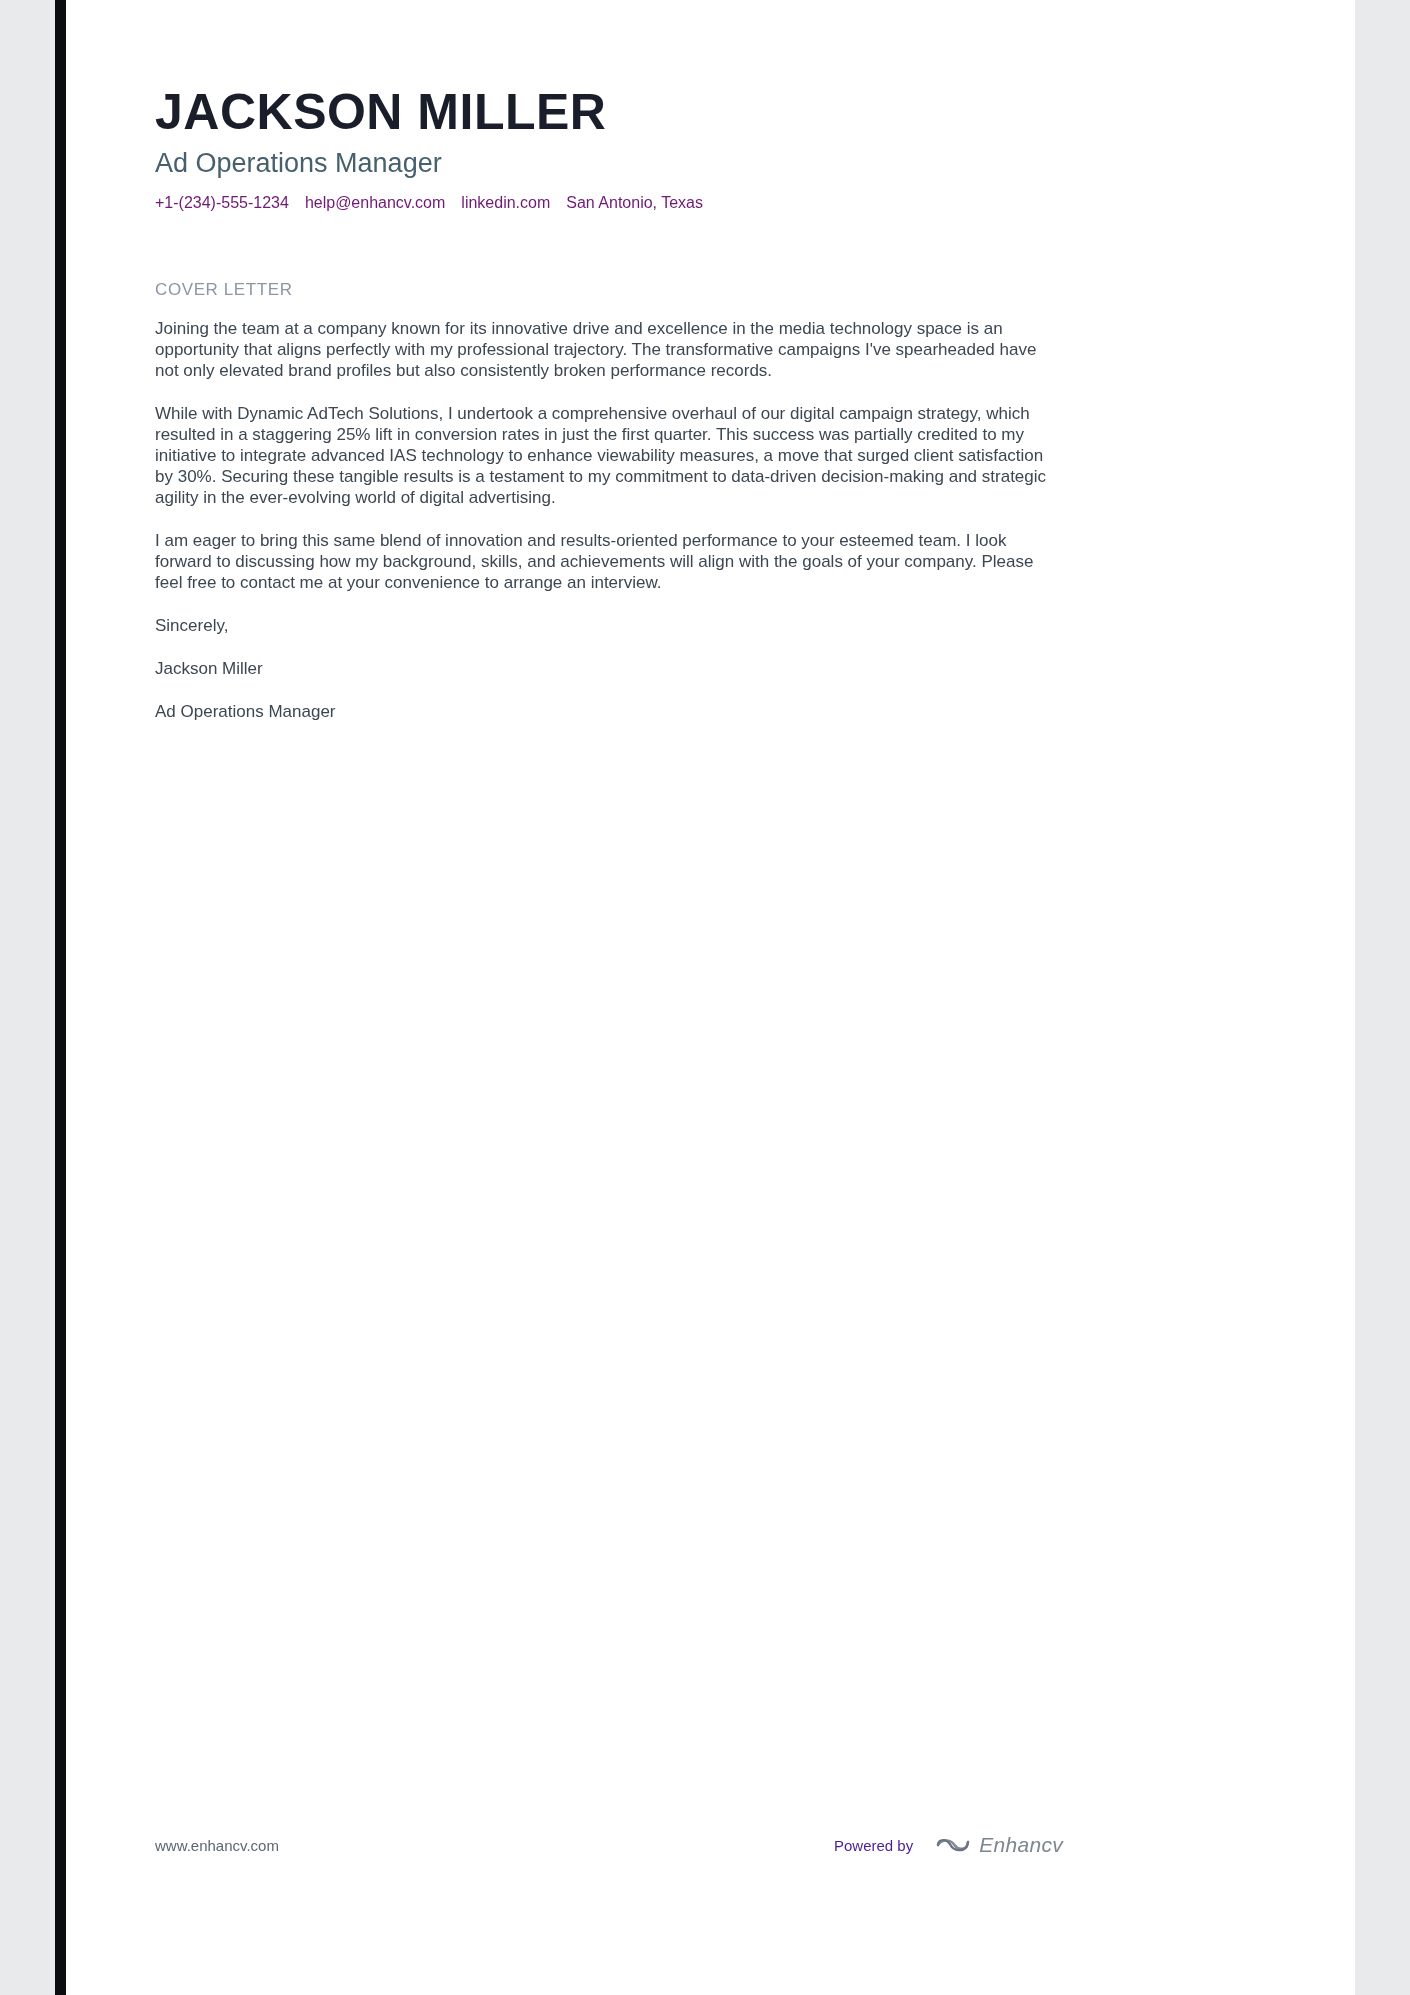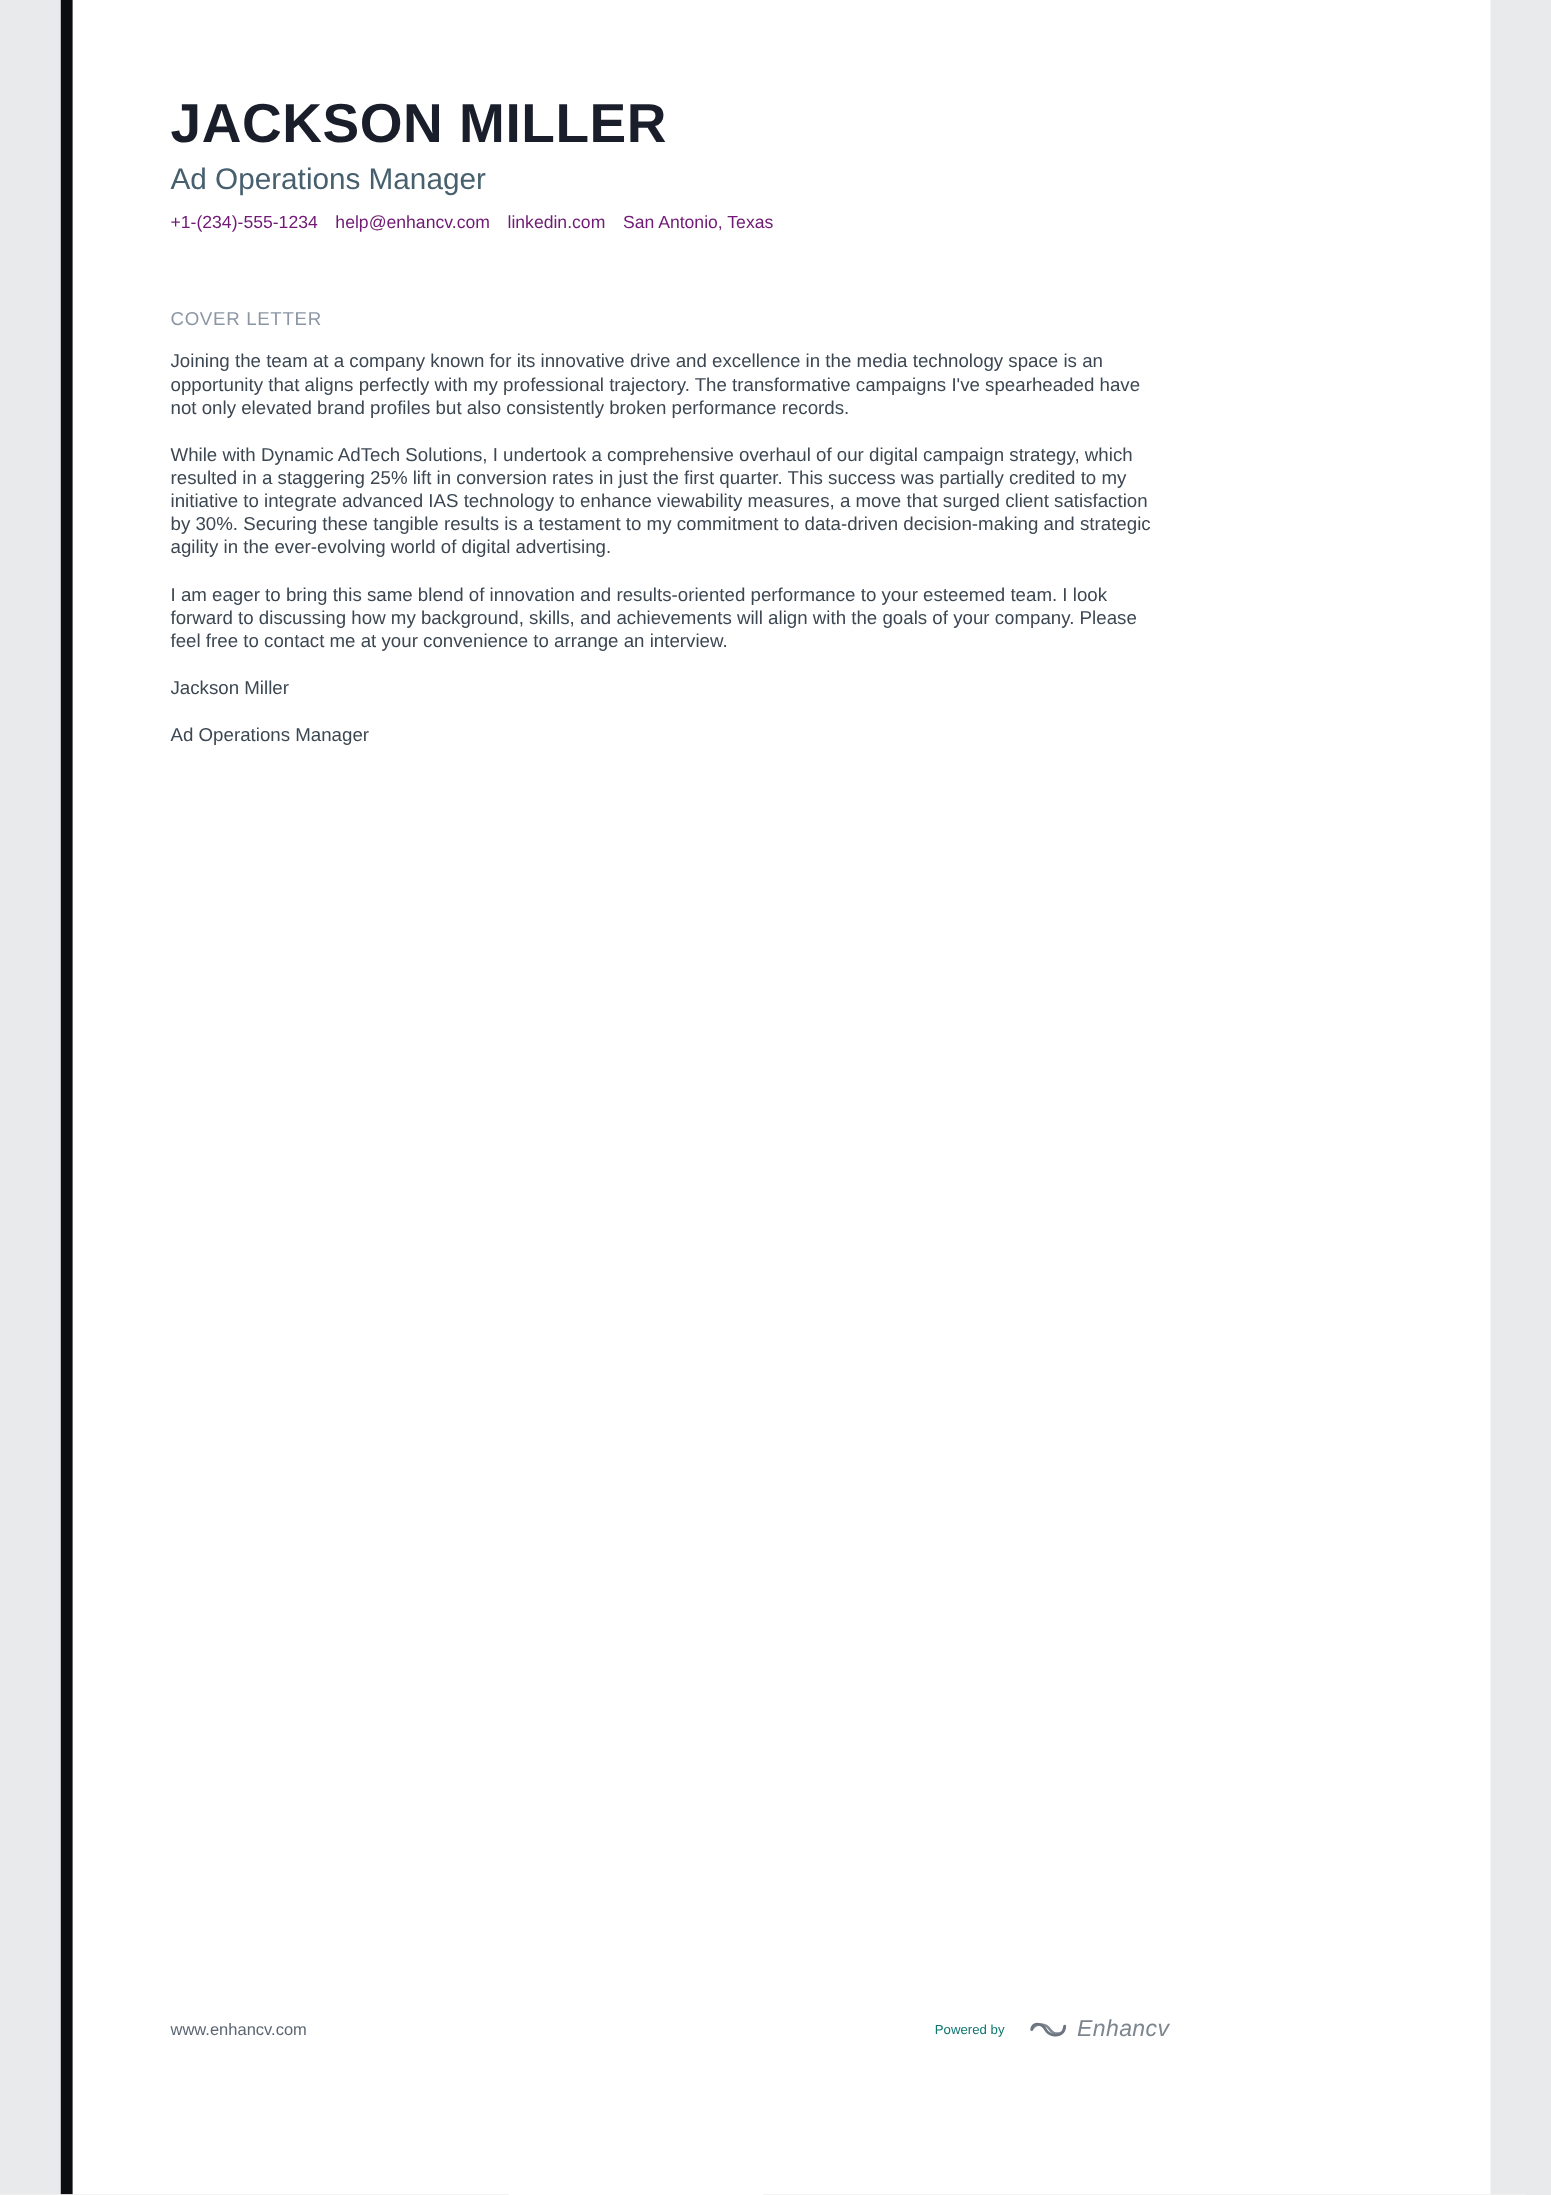--- a/index.html
+++ b/index.html
@@ -92,22 +92,22 @@
     cursor: pointer;
   }
 
   .powered {
     display: flex;
     align-items: center;
     gap: 22px;
   }
 
   .powered-label {
-    font-size: 12px;
-    color: #0f766e;
+    font-size: 15px;
+    color: #4c1d95;
   }
 
   .brand {
     display: flex;
     align-items: center;
     gap: 8px;
     text-decoration: none;
     cursor: pointer;
     font-style: italic;
   }
@@ -143,20 +143,21 @@
     <section class="letter-body">
       <div class="section-label">COVER LETTER</div>
 
 
       <p>Joining the team at a company known for its innovative drive and excellence in the media technology space is an opportunity that aligns perfectly with my professional trajectory. The transformative campaigns I've spearheaded have not only elevated brand profiles but also consistently broken performance records.</p>
 
       <p>While with Dynamic AdTech Solutions, I undertook a comprehensive overhaul of our digital campaign strategy, which resulted in a staggering 25% lift in conversion rates in just the first quarter. This success was partially credited to my initiative to integrate advanced IAS technology to enhance viewability measures, a move that surged client satisfaction by 30%. Securing these tangible results is a testament to my commitment to data-driven decision-making and strategic agility in the ever-evolving world of digital advertising.</p>
 
       <p>I am eager to bring this same blend of innovation and results-oriented performance to your esteemed team. I look forward to discussing how my background, skills, and achievements will align with the goals of your company. Please feel free to contact me at your convenience to arrange an interview.</p>
 
+      <p>Sincerely,</p>
 
       <p>Jackson Miller</p>
 
       <p>Ad Operations Manager</p>
     </section>
 
   </div>
 
   <footer class="footer">
     <a class="site-link">www.enhancv.com</a>

